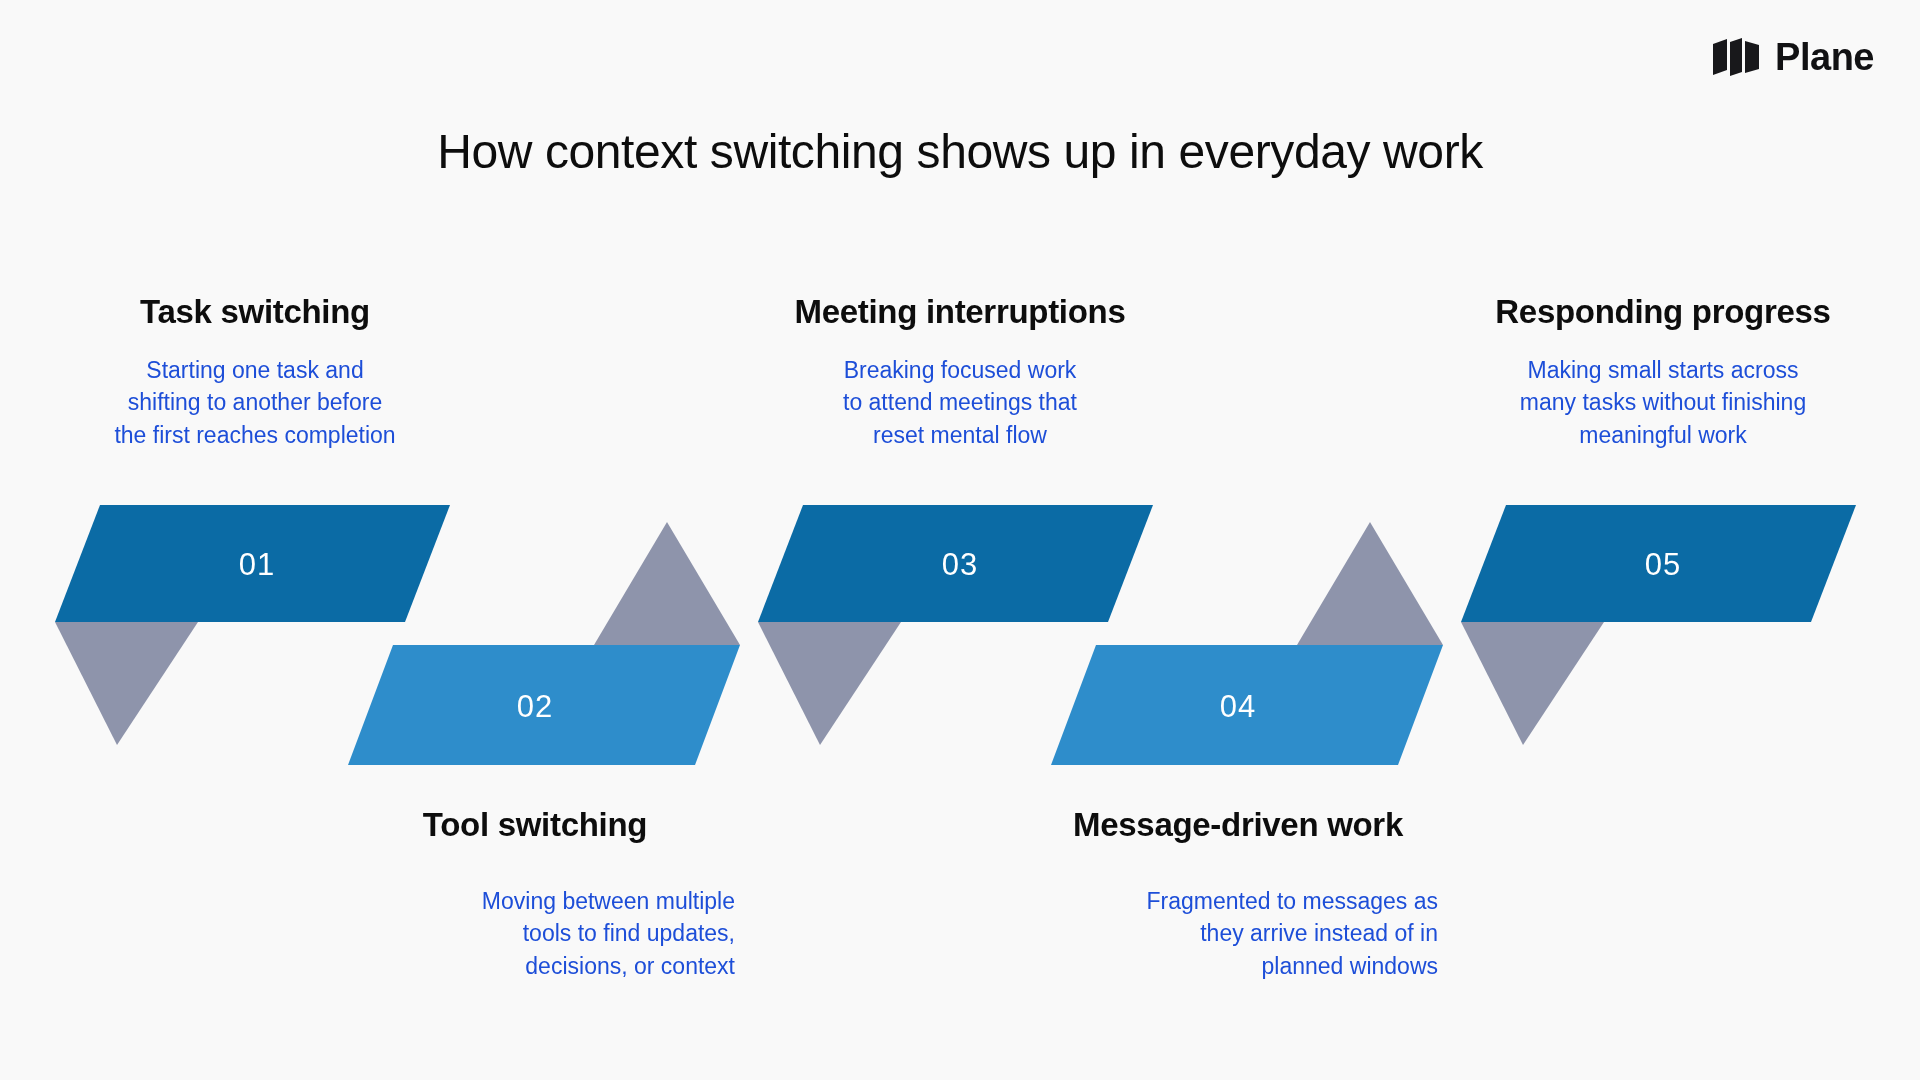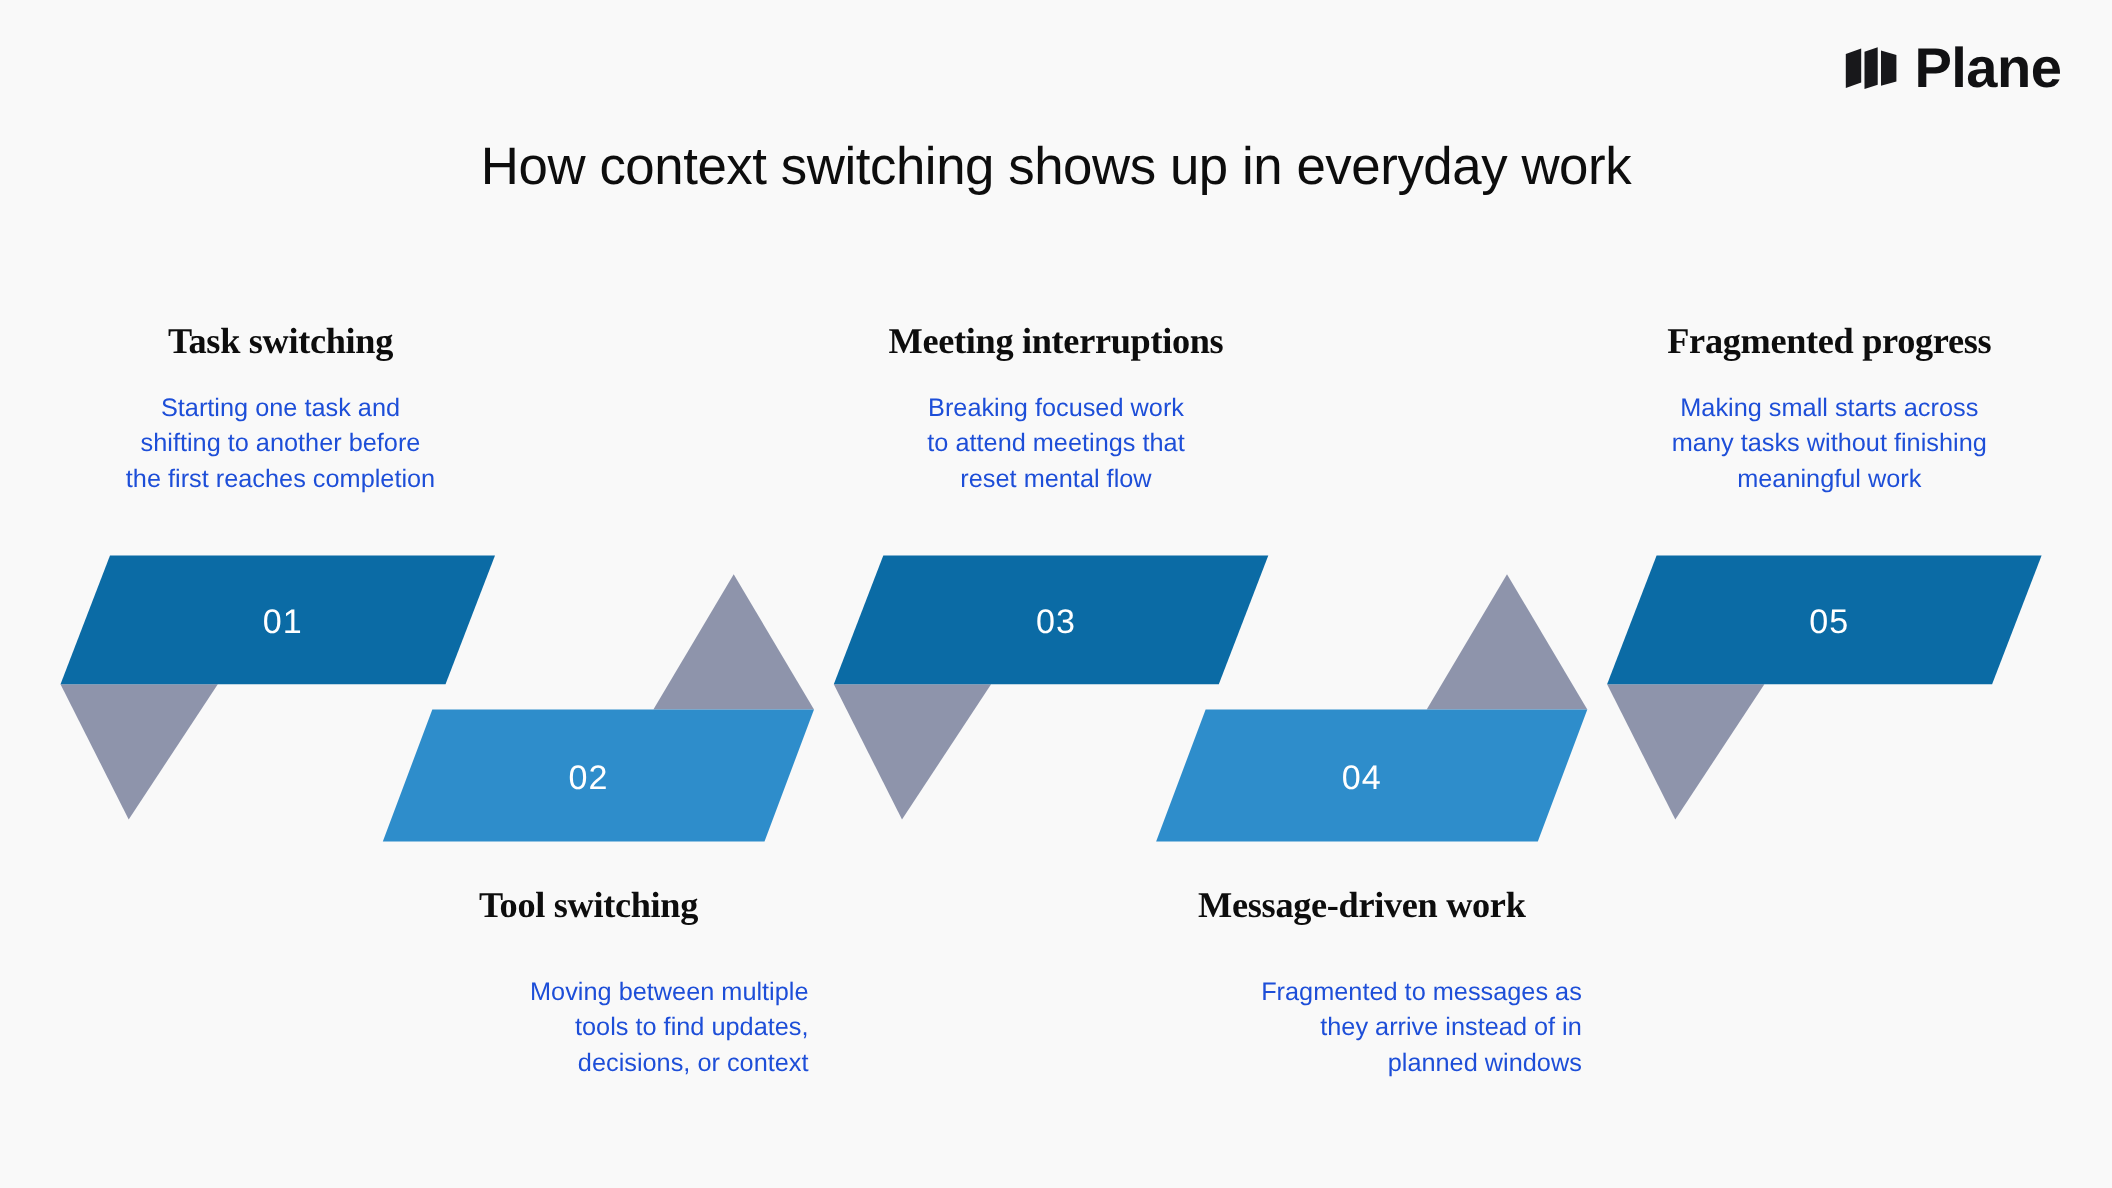--- a/index.html
+++ b/index.html
@@ -8,40 +8,40 @@
     background:#f9f9f9;
     font-family:"Liberation Sans","DejaVu Sans",sans-serif;
     overflow:hidden;position:relative;
   }
   .brand{
     position:absolute;top:36px;right:46px;
     display:flex;align-items:center;gap:14px;
   }
   .brand-mark{display:block;}
   .brand-name{
-    font-size:51px;font-weight:700;color:#111113;
+    font-size:38px;font-weight:700;color:#111113;
     letter-spacing:-0.5px;line-height:1;
   }
   .page-title{
     position:absolute;top:124px;left:0;width:1920px;
     text-align:center;
     font-size:48px;font-weight:400;color:#0d0d0d;
     letter-spacing:-0.4px;
   }
   .stage{position:absolute;inset:0;}
   svg.shapes{position:absolute;top:0;left:0;}
   .num{
     fill:#ffffff;font-size:31px;font-weight:300;
     font-family:"Liberation Sans","DejaVu Sans",sans-serif;
     text-anchor:middle;letter-spacing:1px;
   }
   .card{position:absolute;text-align:center;}
   .card-title{
     font-size:33px;font-weight:700;color:#0d0d0d;
-    letter-spacing:-0.3px;margin:0;line-height:1.2;font-family:Liberation Serif, serif;
+    letter-spacing:-0.3px;margin:0;line-height:1.2;
   }
   .card-desc{
     font-size:23px;font-weight:400;color:#1d4ed8;
     line-height:1.42;margin:0;white-space:pre-line;
   }
   .card.above .card-desc{margin-top:22px;}
   .card.below .card-desc{margin-top:40px;text-align:right;}
 </style>
 </head>
 <body>
@@ -104,19 +104,19 @@
   </div>
 
   <div class="card below" style="left:1038px;top:805px;width:400px;">
     <div class="card-title">Message-driven work</div>
     <div class="card-desc">Fragmented to messages as
 they arrive instead of in
 planned windows</div>
   </div>
 
   <div class="card above" style="left:1463px;top:292px;width:400px;">
-    <div class="card-title">Fragmented progress</div>
+    <div class="card-title">Responding progress</div>
     <div class="card-desc">Making small starts across
 many tasks without finishing
 meaningful work</div>
   </div>
 
 </div>
 
 </body></html>

